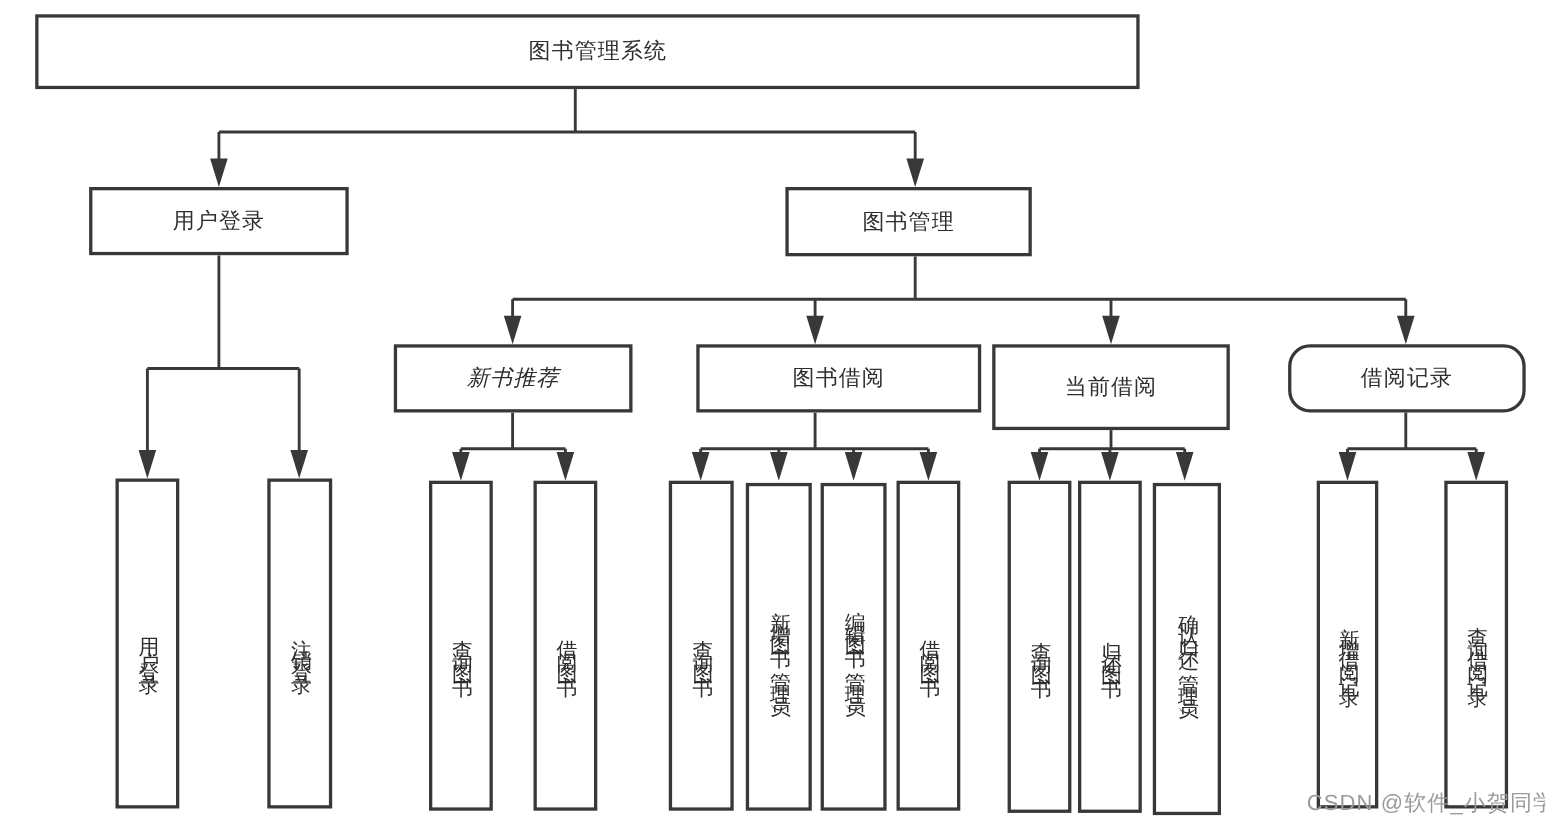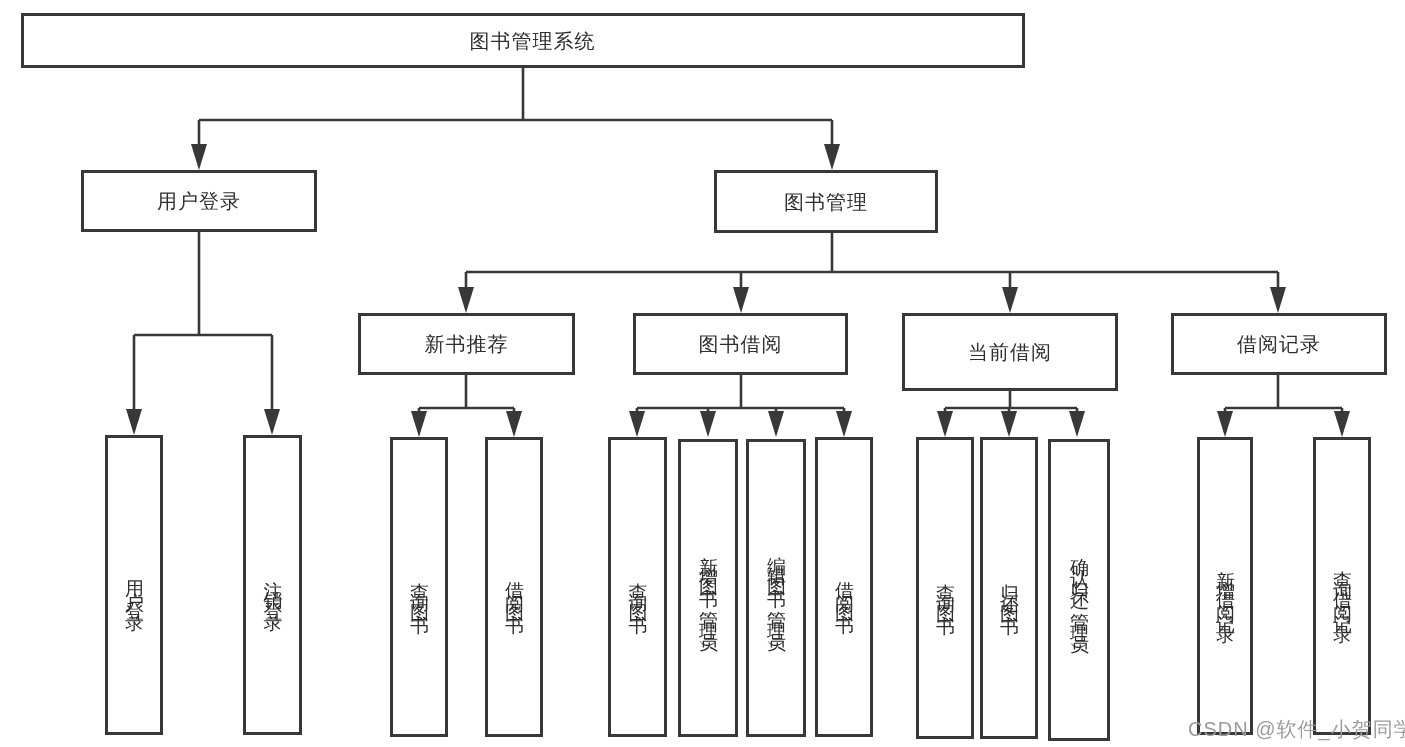--- a/index.html
+++ b/index.html
@@ -91,29 +91,29 @@
       <polygon points="768,411 784,411 776,437"></polygon>
       <polygon points="836,411 852,411 844,437"></polygon>
       <polygon points="937,411 953,411 945,437"></polygon>
       <polygon points="1001,411 1017,411 1009,437"></polygon>
       <polygon points="1069,411 1085,411 1077,437"></polygon>
       <polygon points="1217,411 1233,411 1225,437"></polygon>
       <polygon points="1334,411 1350,411 1342,437"></polygon>
     </g>
   </svg>
 
-  <div class="node" style="left:21px; top:13px; width:1004px; height:55px;padding-left:19px;">图书管理系统</div>
+  <div class="node" style="left:32px; top:13px; width:1004px; height:68px;padding-left:19px;">图书管理系统</div>
 
   <div class="node" style="left:81px; top:170px; width:236px; height:62px;">用户登录</div>
   <div class="node" style="left:714px; top:170px; width:224px; height:63px;">图书管理</div>
 
-  <div class="node" style="left:358px; top:313px; width:217px; height:62px;">新书推荐</div>
-  <div class="node" style="left:633px; top:313px; width:215px; height:62px;">图书借阅</div>
+  <div class="node" style="left:358px; top:313px; width:217px; height:62px;font-style:italic;">新书推荐</div>
+  <div class="node" style="left:633px; top:313px; width:259px; height:62px;">图书借阅</div>
   <div class="node" style="left:902px; top:313px; width:216px; height:78px;">当前借阅</div>
-  <div class="node" style="left:1171px; top:313px; width:216px; height:62px;">借阅记录</div>
+  <div class="node" style="left:1171px; top:313px; width:216px; height:62px;border-radius:20px;">借阅记录</div>
 
   <div class="node vertical" style="left:105px; top:435px; width:58px; height:300px;">用户登录</div>
   <div class="node vertical" style="left:243px; top:435px; width:59px; height:300px;">注销登录</div>
 
   <div class="node vertical" style="left:390px; top:437px; width:58px; height:300px;">查询图书</div>
   <div class="node vertical" style="left:485px; top:437px; width:58px; height:300px;">借阅图书</div>
 
   <div class="node vertical" style="left:608px; top:437px; width:59px; height:300px;">查询图书</div>
   <div class="node vertical" style="left:678px; top:439px; width:60px; height:298px;">新增图书（管理员）</div>
   <div class="node vertical" style="left:746px; top:439px; width:60px; height:298px;">编辑图书（管理员）</div>

